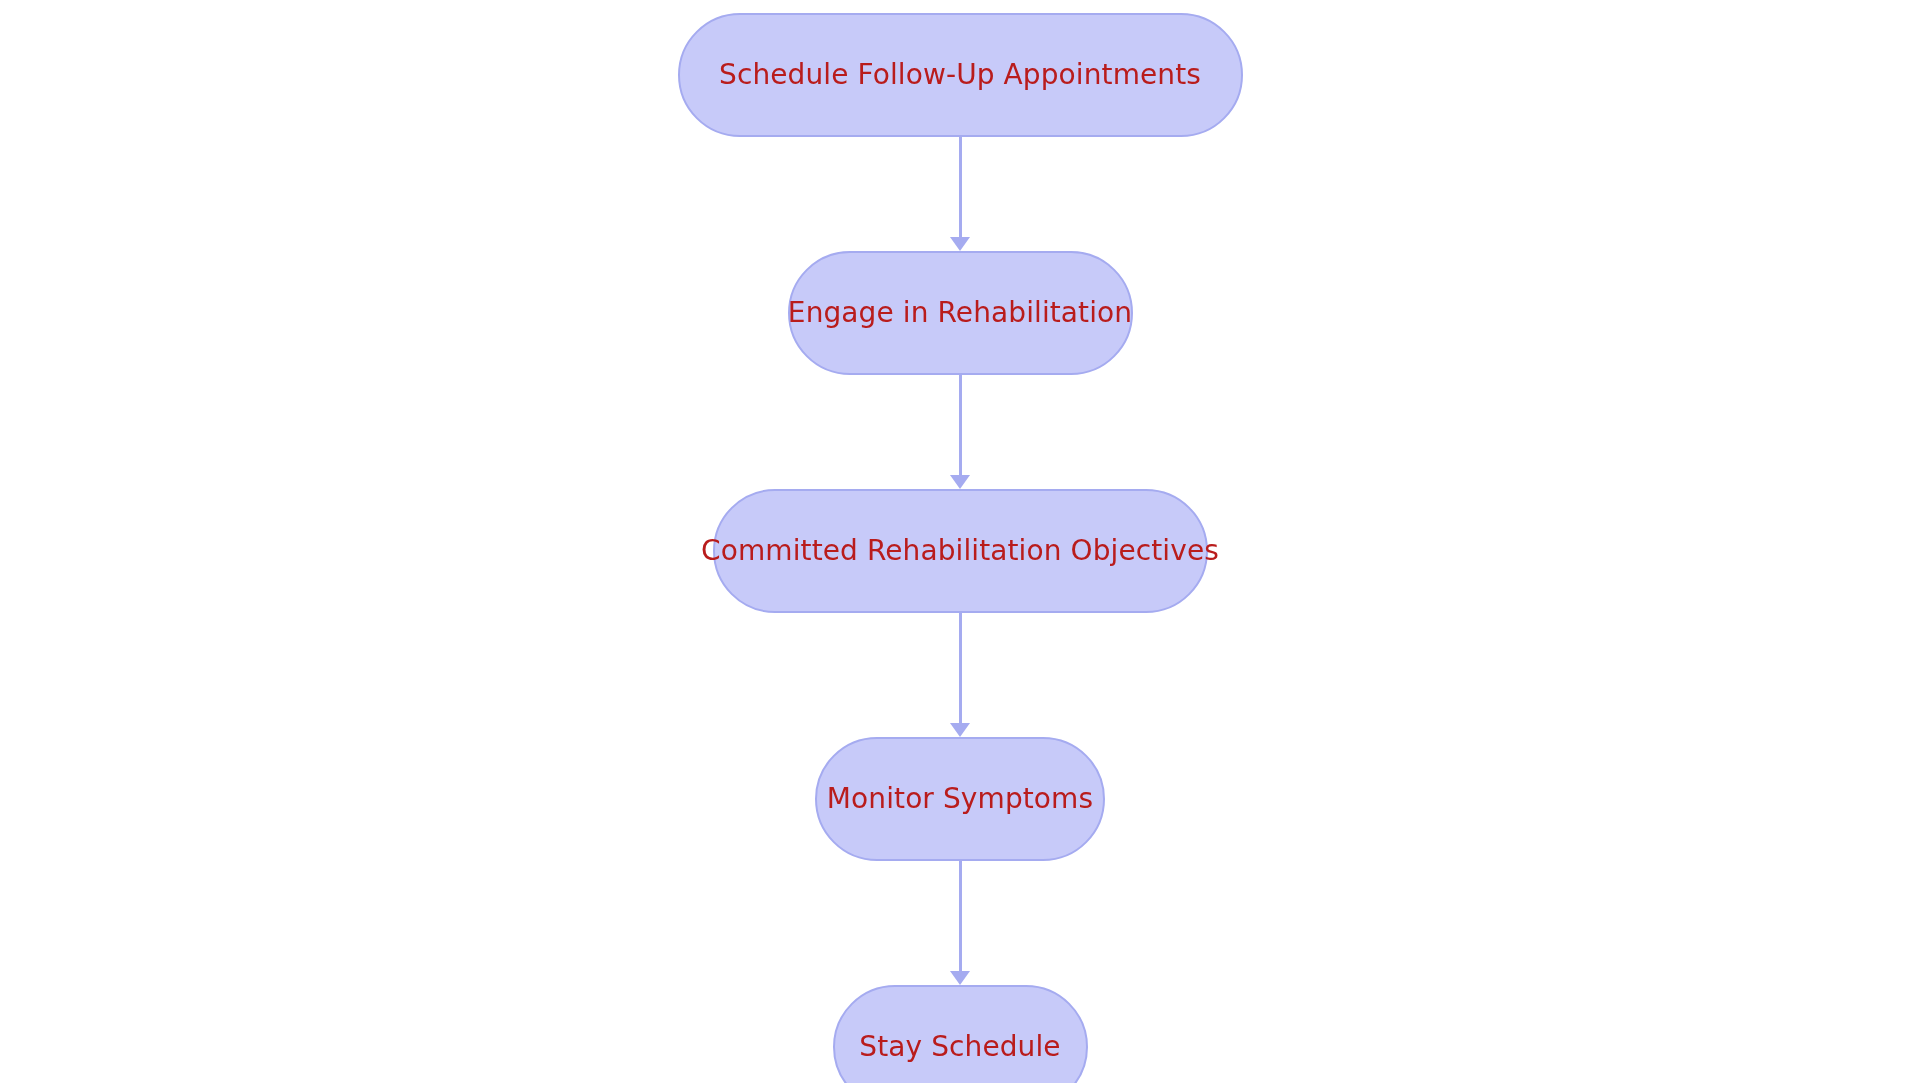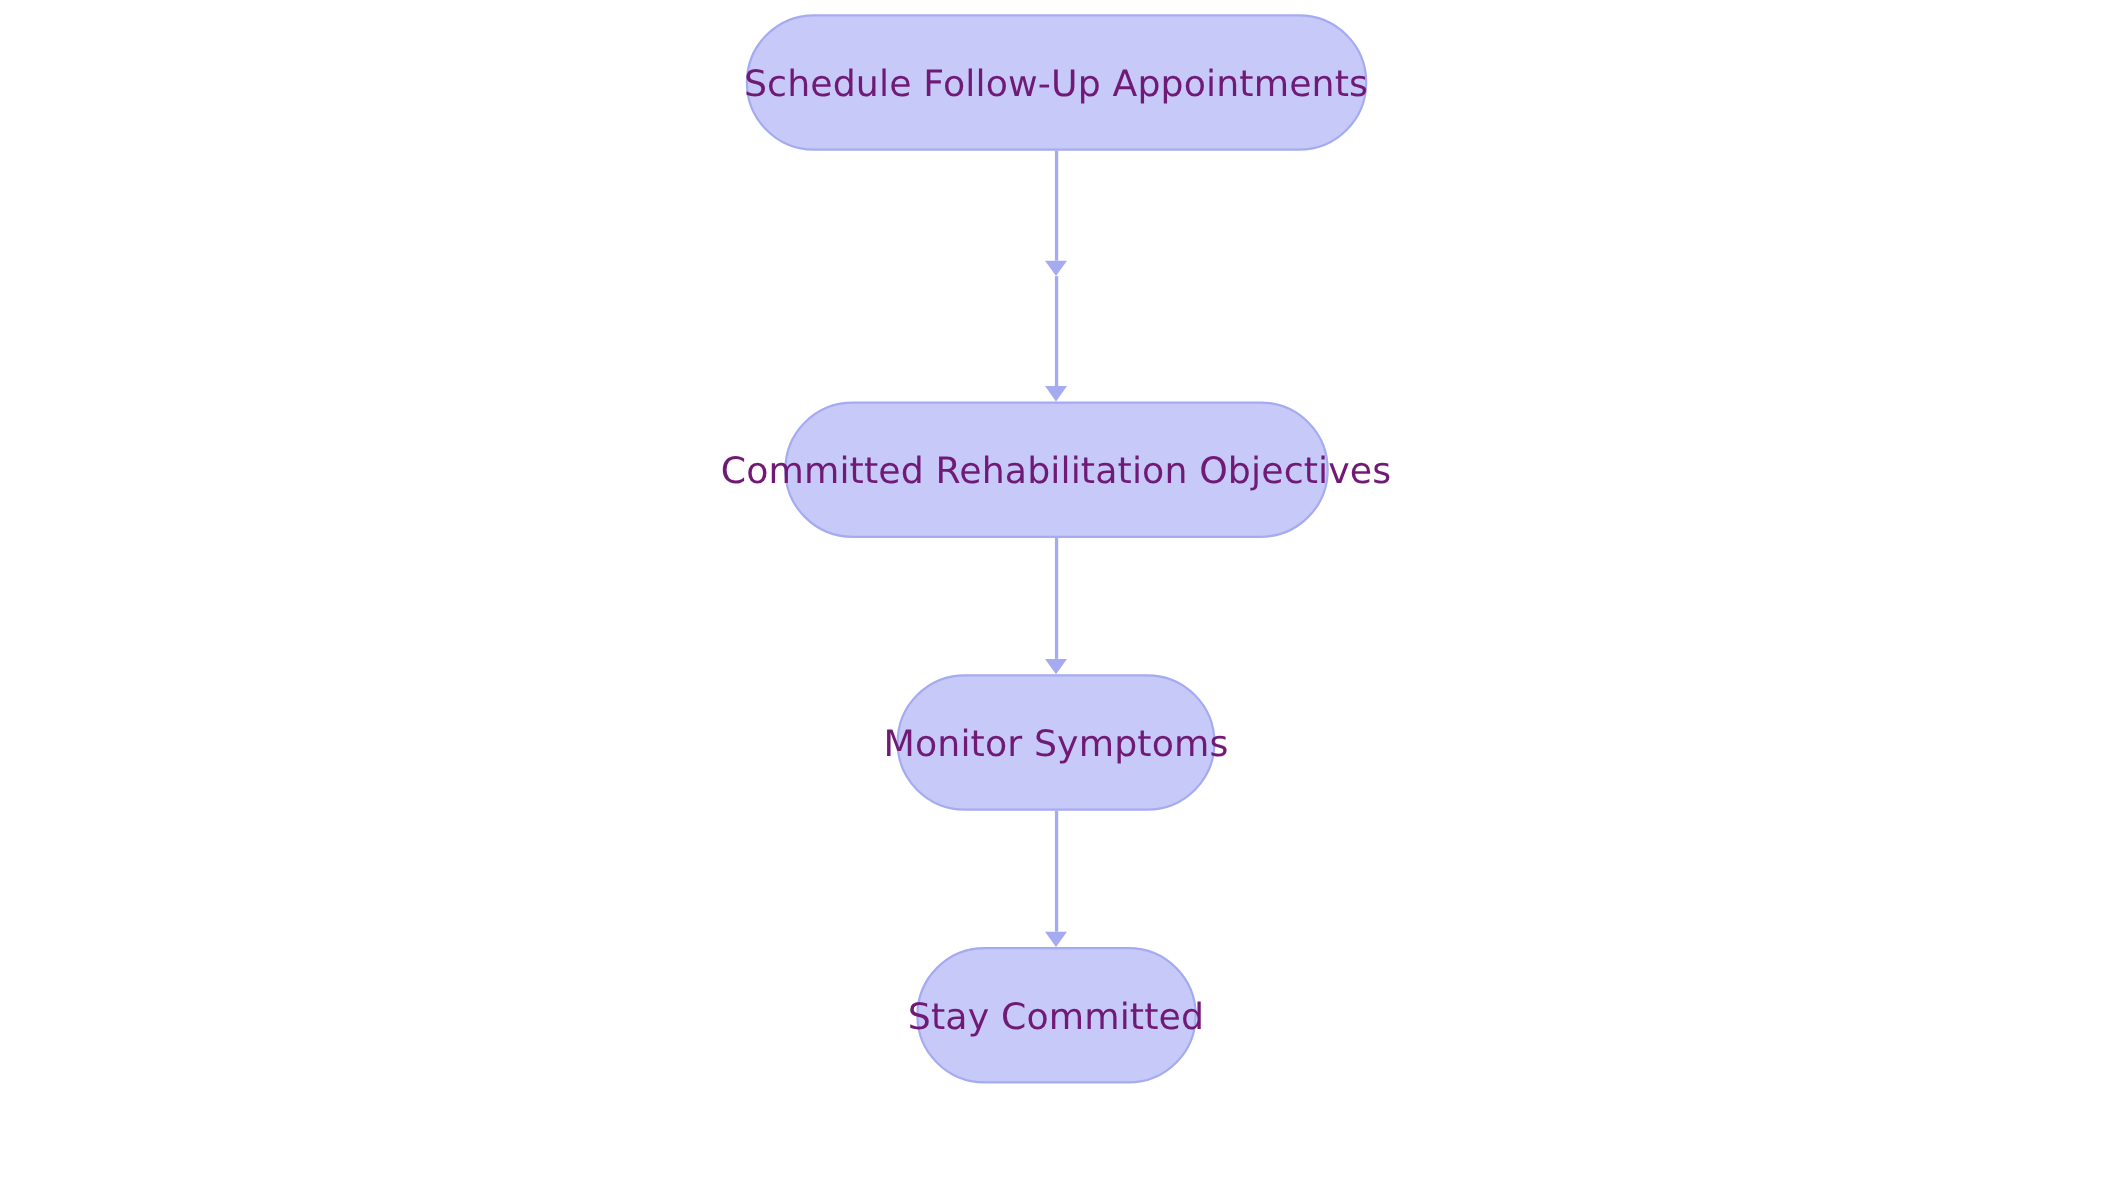--- a/index.html
+++ b/index.html
@@ -41,22 +41,22 @@
     border-radius: 62px;
     background: #c7caf9;
     border: 2px solid #a5abf0;
     display: flex;
     align-items: center;
     justify-content: center;
     flex: 0 0 auto;
   }
 
   .node-label {
-    color: #701a75;
-    font-size: 33px;
+    color: #b91c1c;
+    font-size: 28px;
     font-weight: 400;
     letter-spacing: 0.1px;
     line-height: 1;
     white-space: nowrap;
     font-family: "DejaVu Sans", "Liberation Sans", sans-serif;
   }
 
   
   .node.n0 { width: 565px; }
   .node.n1 { width: 345px; }
@@ -102,20 +102,23 @@
 
     <div class="node n0">
       <span class="node-label">Schedule Follow-Up Appointments</span>
     </div>
 
     <div class="connector c0">
       <div class="connector-line"></div>
       <div class="connector-arrow"></div>
     </div>
 
+    <div class="node n1">
+      <span class="node-label">Engage in Rehabilitation</span>
+    </div>
 
     <div class="connector c1">
       <div class="connector-line"></div>
       <div class="connector-arrow"></div>
     </div>
 
     <div class="node n2">
       <span class="node-label">Committed Rehabilitation Objectives</span>
     </div>
 
@@ -127,17 +130,17 @@
     <div class="node n3">
       <span class="node-label">Monitor Symptoms</span>
     </div>
 
     <div class="connector c3">
       <div class="connector-line"></div>
       <div class="connector-arrow"></div>
     </div>
 
     <div class="node n4">
-      <span class="node-label">Stay Committed</span>
+      <span class="node-label">Stay Schedule</span>
     </div>
 
   </div>
 </div>
 
 </body></html>

